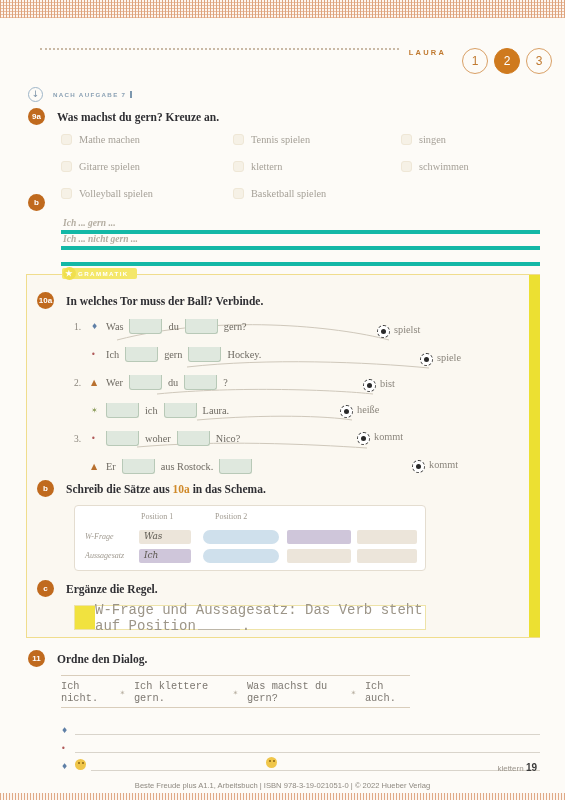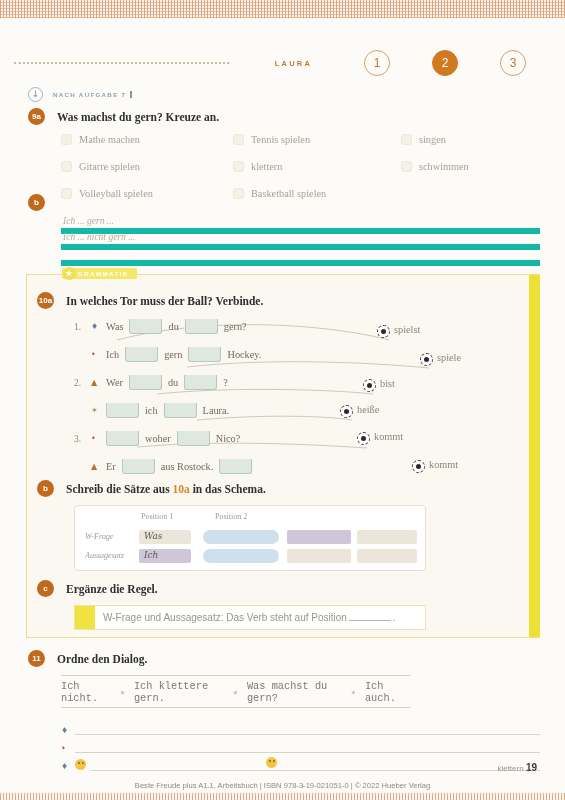--- a/index.html
+++ b/index.html
@@ -46,23 +46,23 @@
     color: rgba(190,180,165,0.17);
     letter-spacing: 2px;
     transform: rotate(-6deg);
     pointer-events: none;
     white-space: nowrap;
     overflow: hidden;
   }
 
   
   .header {
-    position: absolute; left: 14px; top: 30px;
+    position: absolute; left: 40px; top: 30px;
     width: 512px; height: 30px;
-    display: flex; align-items: center; gap: 36px;
+    display: flex; 
   }
   .header-rule {
     flex: 1; height: 0;
     border-top: 2px dotted #c9b9a5;
     margin-right: 10px;
   }
   .header-name {
     font-family: "Liberation Sans", sans-serif;
     font-size: 7.5px; letter-spacing: 2.2px; font-weight: 700;
     color: #c07a31; margin-right: 10px;
@@ -122,22 +122,22 @@
   }
   .opt-label {
     font-size: 10.3px; color: #a6a198;
     font-family: "Liberation Serif", serif;
   }
 
   
   #sec9b { position: absolute; left: 28px; top: 176px; width: 512px; }
   .writelines { margin-top: 7px; margin-left: 33px; }
   .wline {
-    height: 16px; border-bottom: 6px solid #14b8a6;
-    width: 479px; position: relative;
+    height: 16px; border-bottom: 4px solid #14b8a6;
+    width: 479px; position: relative; font-weight: bold;
   }
   .wline span {
     position: absolute; left: 2px; bottom: 2px;
     font-family: "Liberation Serif", serif;
     font-style: italic; font-size: 9.5px; color: #b4ada1;
   }
   .pencil-icon {
     width: 13px; height: 13px; border-radius: 50%;
     border: 1px solid #9fb6c9; color: #7c93a8;
     font-size: 7px; display: inline-flex;
@@ -246,22 +246,22 @@
   
   #sec10c { position: absolute; left: 10px; top: 305px; width: 495px; }
   .rulebox {
     margin-left: 37px; margin-top: 8px;
     width: 352px; height: 25px;
     background: #ffffff; border: 1px solid #eee3a8;
     display: flex; align-items: center;
   }
   .rule-swatch { width: 20px; height: 100%; background: #f1e23f; flex: 0 0 auto; }
   .rule-text {
-    font-size: 10px; color: #9c9588; padding-left: 8px;
-    font-family: Liberation Sans, sans-serif;
+    font-size: 14px; color: #9c9588; 
+    font-family: Liberation Mono, monospace;
   }
   .rule-blank {
     display: inline-block; width: 42px;
     border-bottom: 1px solid #bdb6a8; margin: 0 2px;
   }
 
   
   #sec11 { position: absolute; left: 28px; top: 632px; width: 512px; }
   .wordbank {
     margin-left: 33px; margin-top: 8px; width: 349px;

